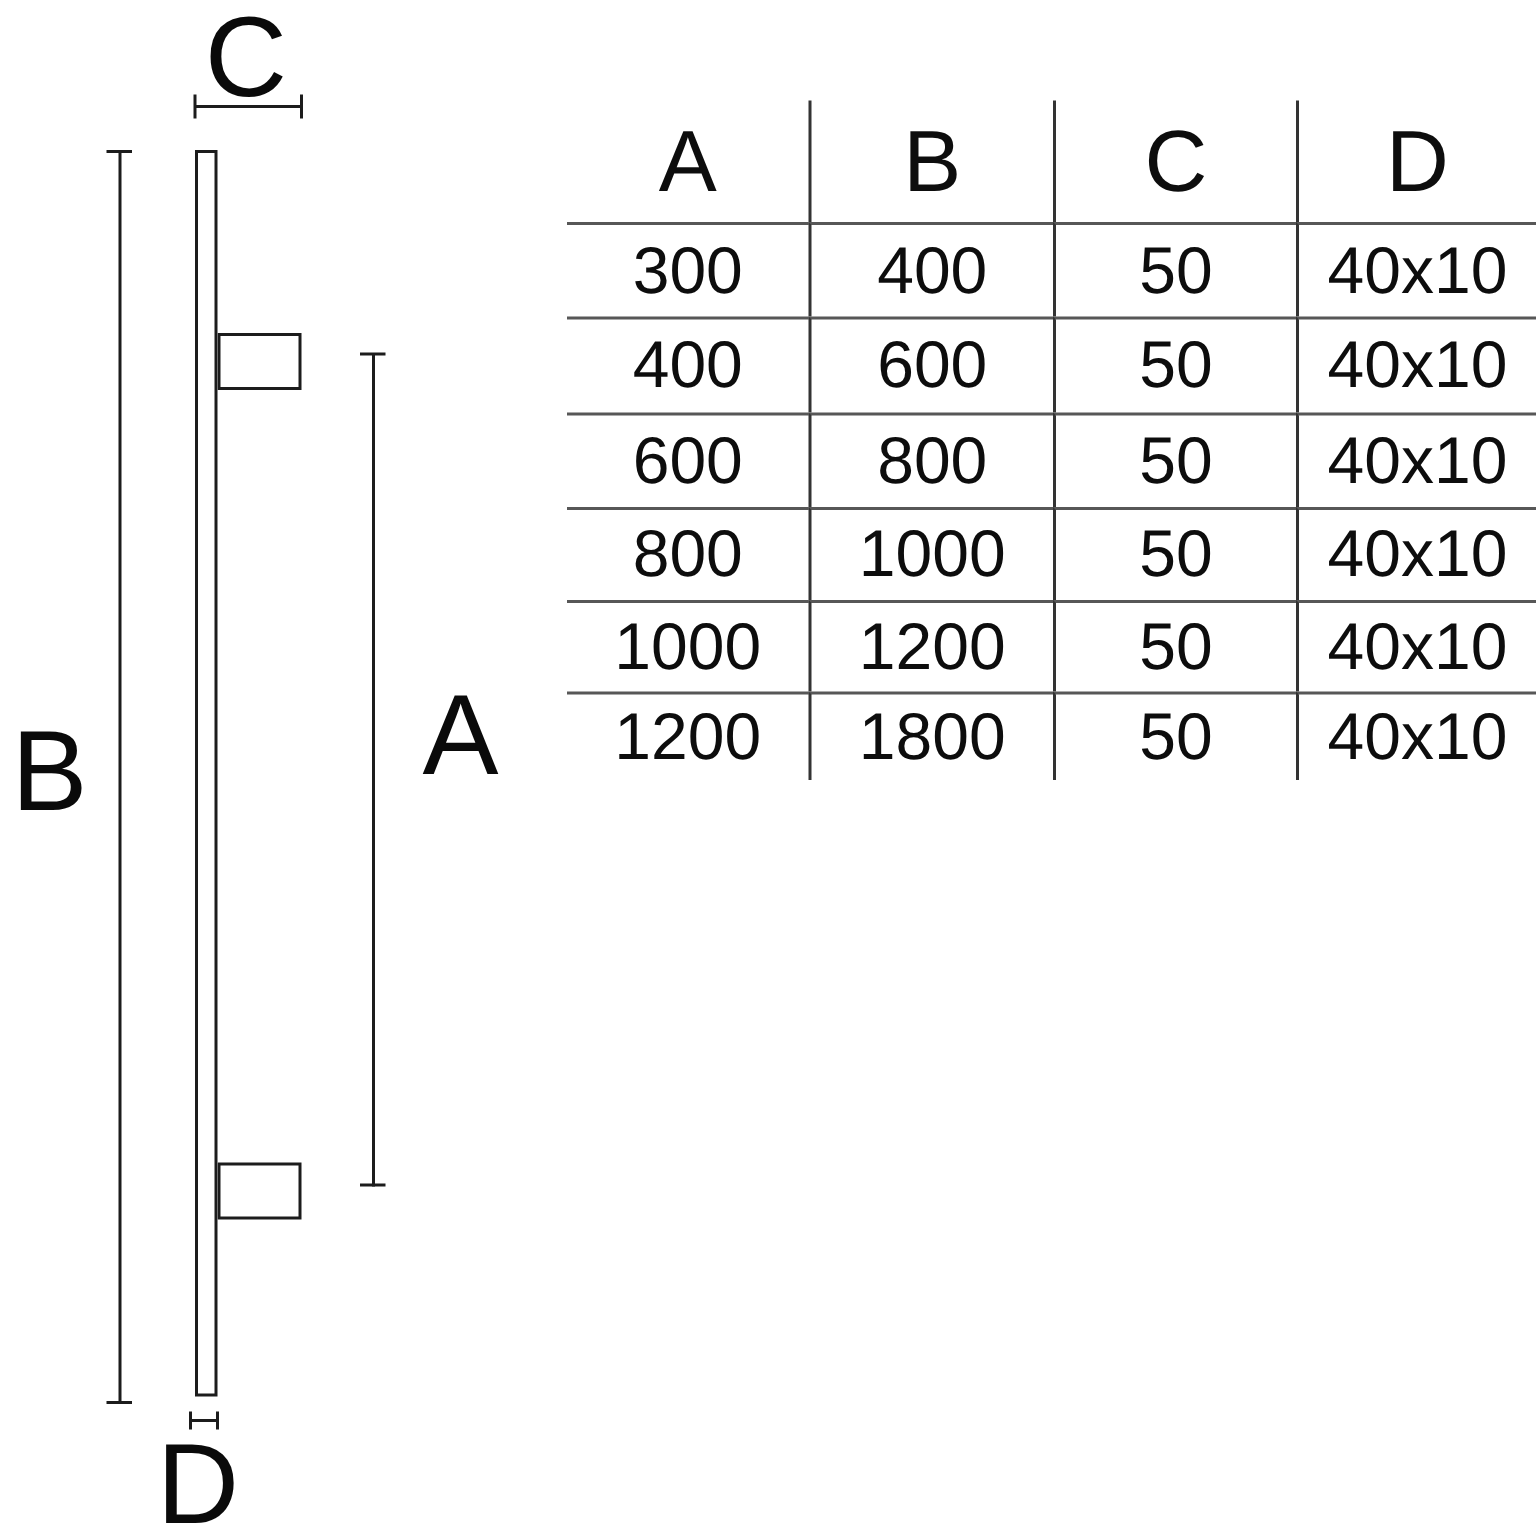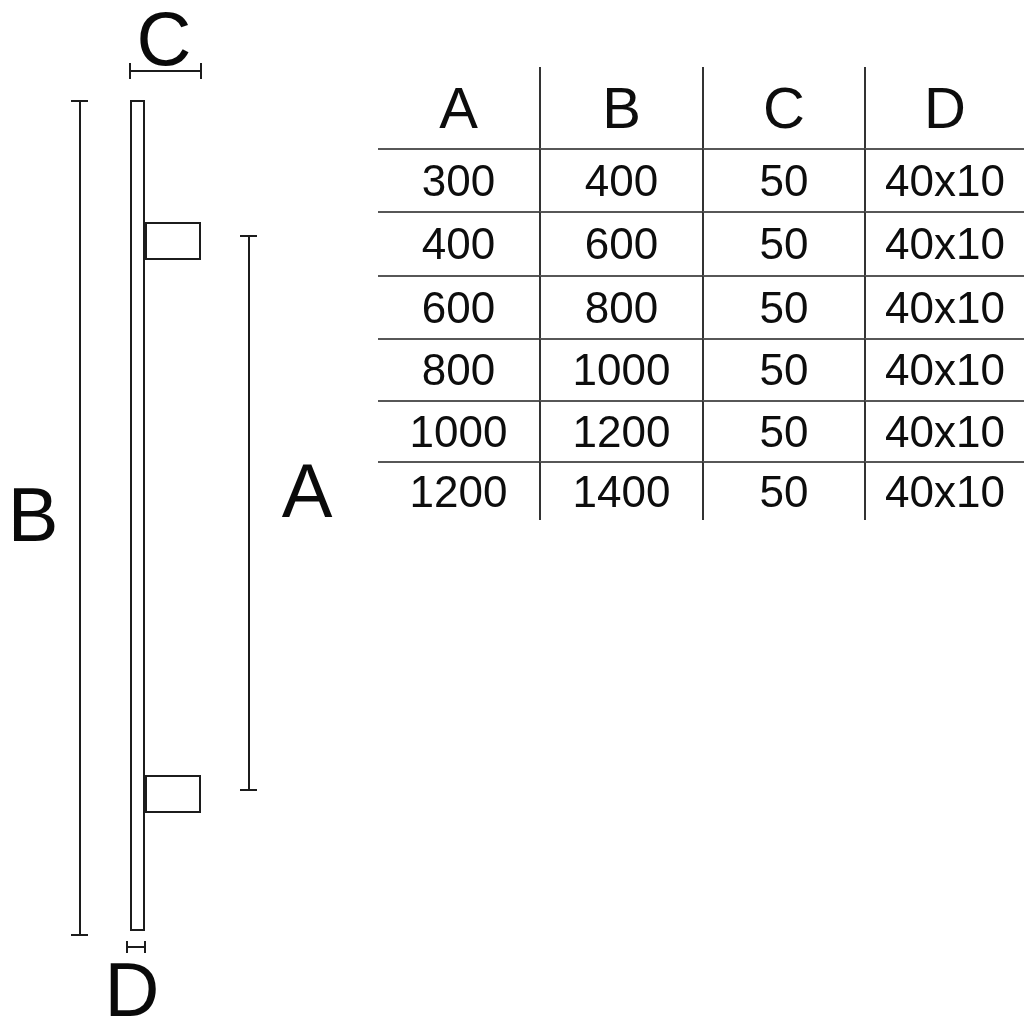--- a/index.html
+++ b/index.html
@@ -129,16 +129,16 @@
   <div class="cell bt bl">1000</div>
   <div class="cell bt bl">50</div>
   <div class="cell bt bl">40x10</div>
 
   <div class="cell bt">1000</div>
   <div class="cell bt bl">1200</div>
   <div class="cell bt bl">50</div>
   <div class="cell bt bl">40x10</div>
 
   <div class="cell bt">1200</div>
-  <div class="cell bt bl">1400</div>
+  <div class="cell bt bl">1800</div>
   <div class="cell bt bl">50</div>
   <div class="cell bt bl">40x10</div>
 </div>
 
 </body></html>

